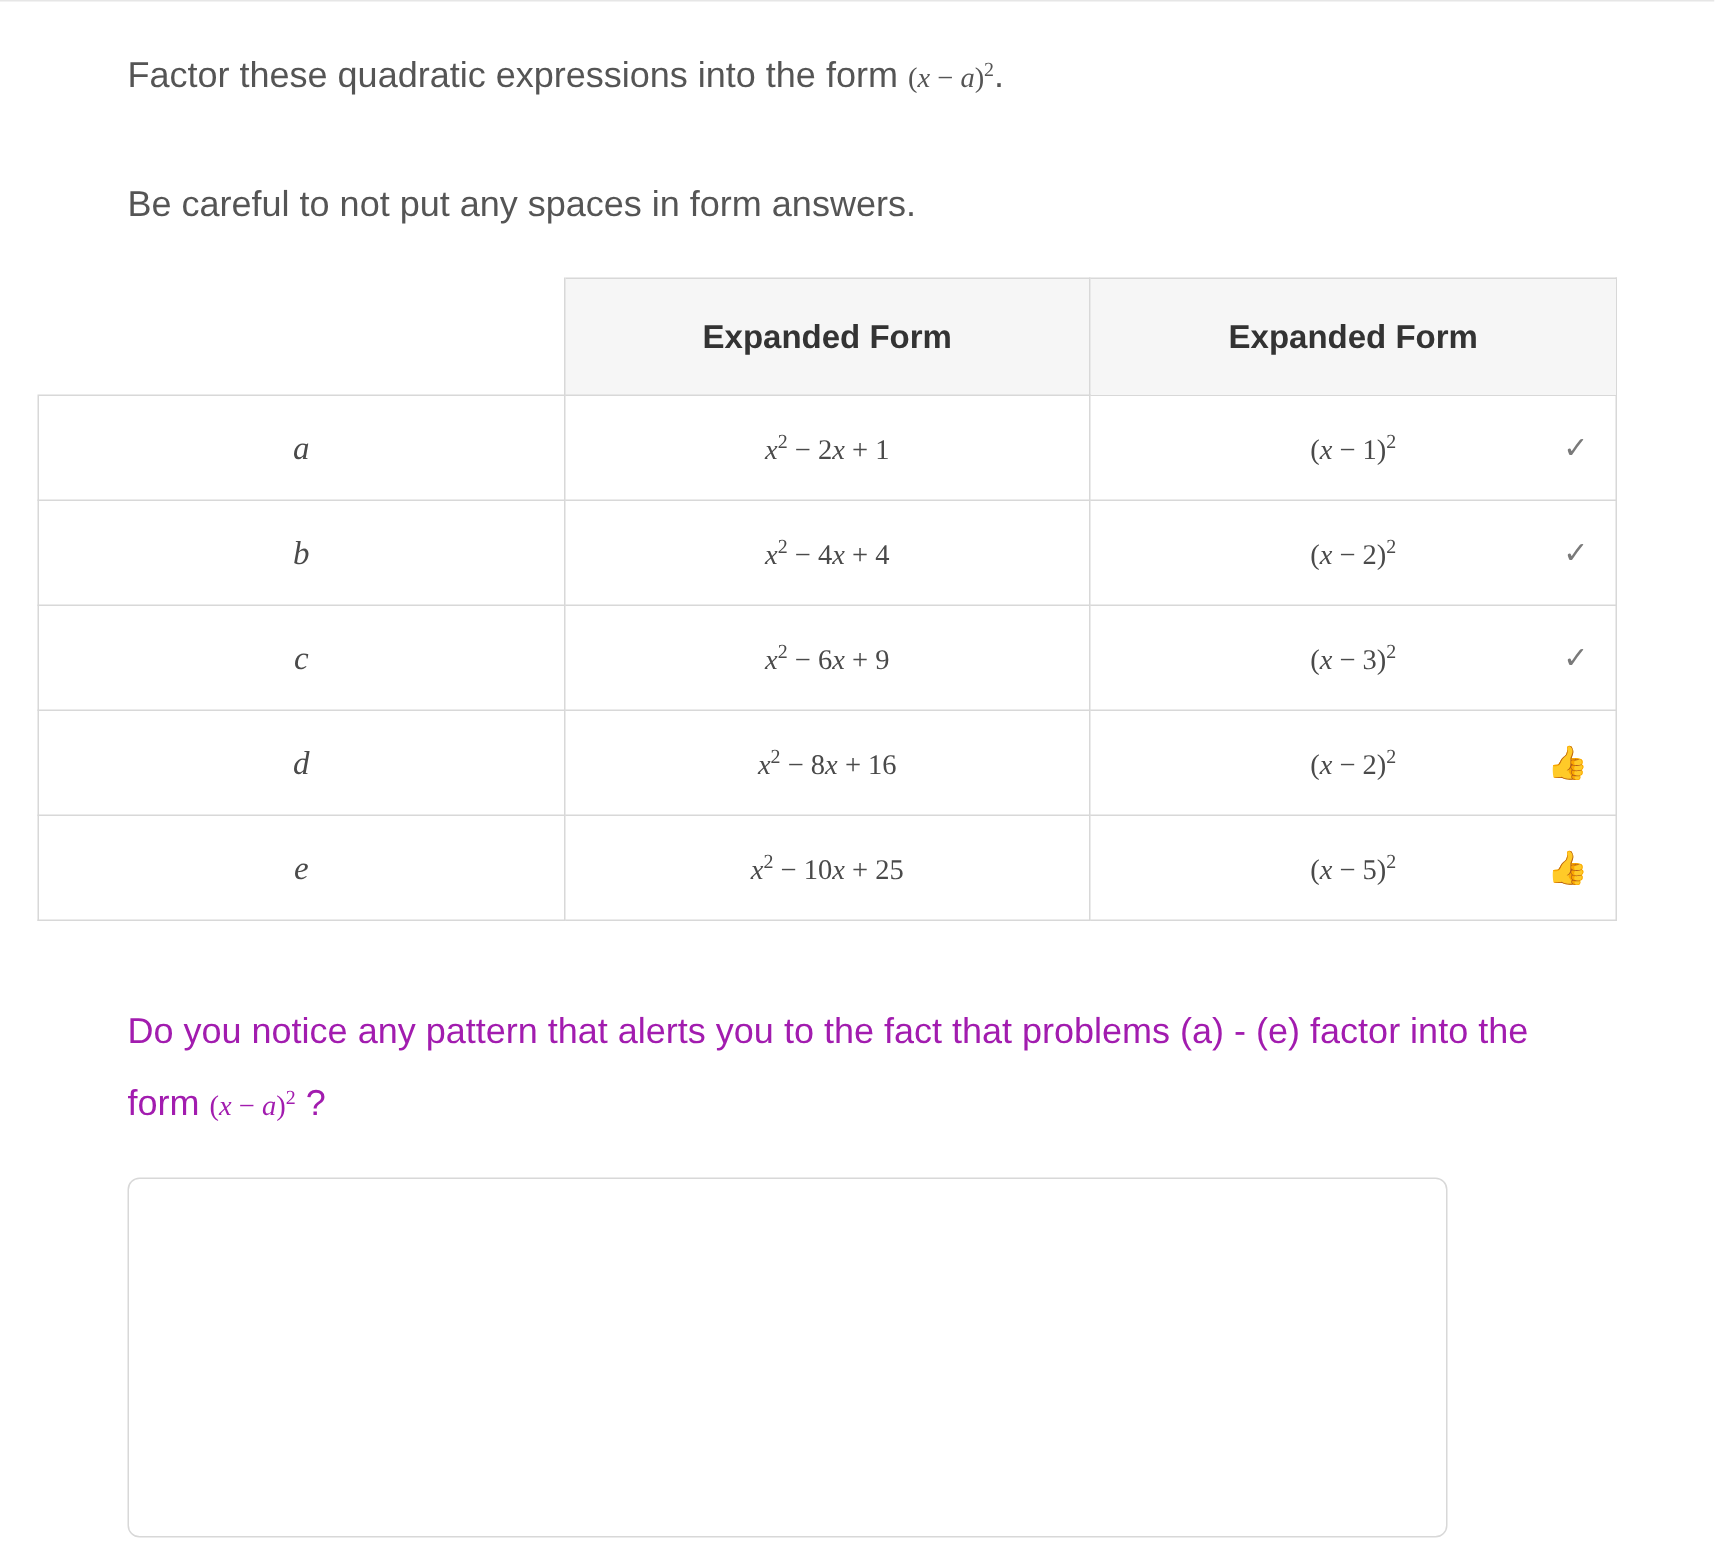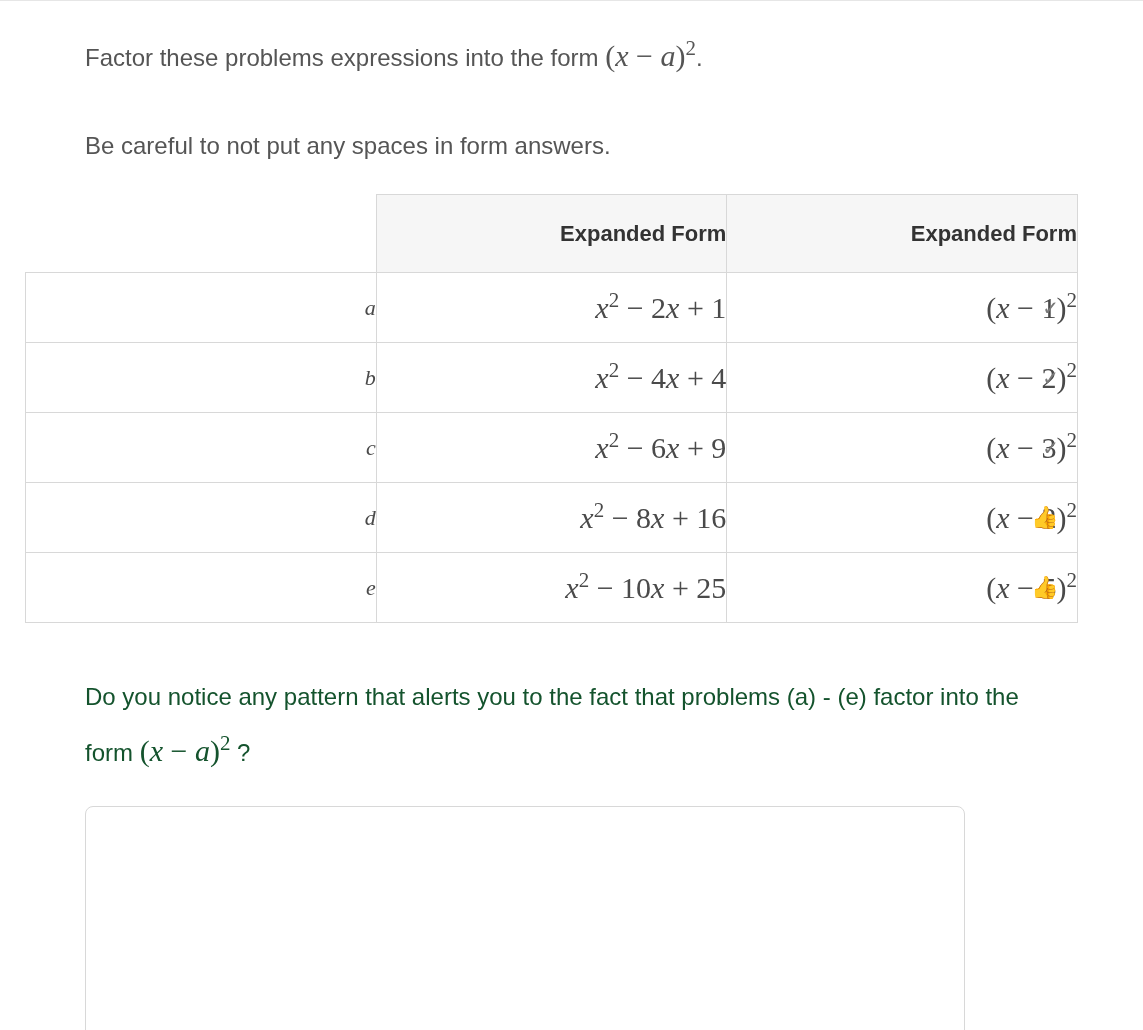--- a/index.html
+++ b/index.html
@@ -27,60 +27,60 @@
 
   table.factor-table {
     border-collapse: collapse;
     width: calc(100% - 90px);
     margin-left: 25px;
   }
   table.factor-table th, table.factor-table td {
     border: 1px solid #d8d8d8;
     font-size: 22px;
     vertical-align: middle;
-    text-align: right;
+    text-align: center;
   }
   table.factor-table th {
     background: #f6f6f6;
     font-weight: 700;
     color: #333;
     height: 78px;
   }
   table.factor-table th:first-child {
     background: #fff;
     border-top: none;
     border-left: none;
   }
   table.factor-table td {
     height: 70px;
     font-family: "Times New Roman", Times, serif;
   }
   .col-label { width: 340px; font-style: italic; }
   .col-expanded { width: 340px; }
   .col-factored { width: 340px; position: relative; }
 
-  .math { font-family: "Times New Roman", Times, serif; font-size: 30px; white-space: nowrap; }
+  .math { font-family: "Times New Roman", Times, serif; font-size: 19px; white-space: nowrap; }
   .mi { font-style: italic; }
   sup { font-size: 0.7em; vertical-align: super; line-height: 0; }
 
   .status {
     position: absolute;
     right: 18px;
     top: 50%;
     transform: translateY(-50%);
     font-family: -apple-system, sans-serif;
     font-style: normal;
     font-size: 20px;
     color: #7a7a7a;
   }
   .status.thumb { font-size: 22px; }
 
   .question {
     font-size: 24px;
-    color: #14532d;
+    color: #a21caf;
     padding: 0 80px 0 85px;
     line-height: 2.0;
   }
   .answer-box {
     margin: 25px 80px 0 85px;
     border: 1px solid #d8d8d8;
     border-radius: 8px;
     min-height: 240px;
     width: 880px;
     padding: 12px;
@@ -97,21 +97,21 @@
 
   .factored-cell { position: relative; }
 </style>
 </head>
 <body>
 
 <div class="top-rule"></div>
 <div class="page">
 
   <p class="instruction">
-    <span>Factor these problems expressions into the form </span>
+    <span>Factor these quadratic expressions into the form </span>
     <span class="math">(<span class="mi">x</span> − <span class="mi">a</span>)<sup>2</sup></span><span>.</span>
   </p>
 
   <div class="spacer"></div>
 
   <p class="instruction">Be careful to not put any spaces in form answers.</p>
 
   <div class="spacer-sm"></div>
 
   <table class="factor-table">

